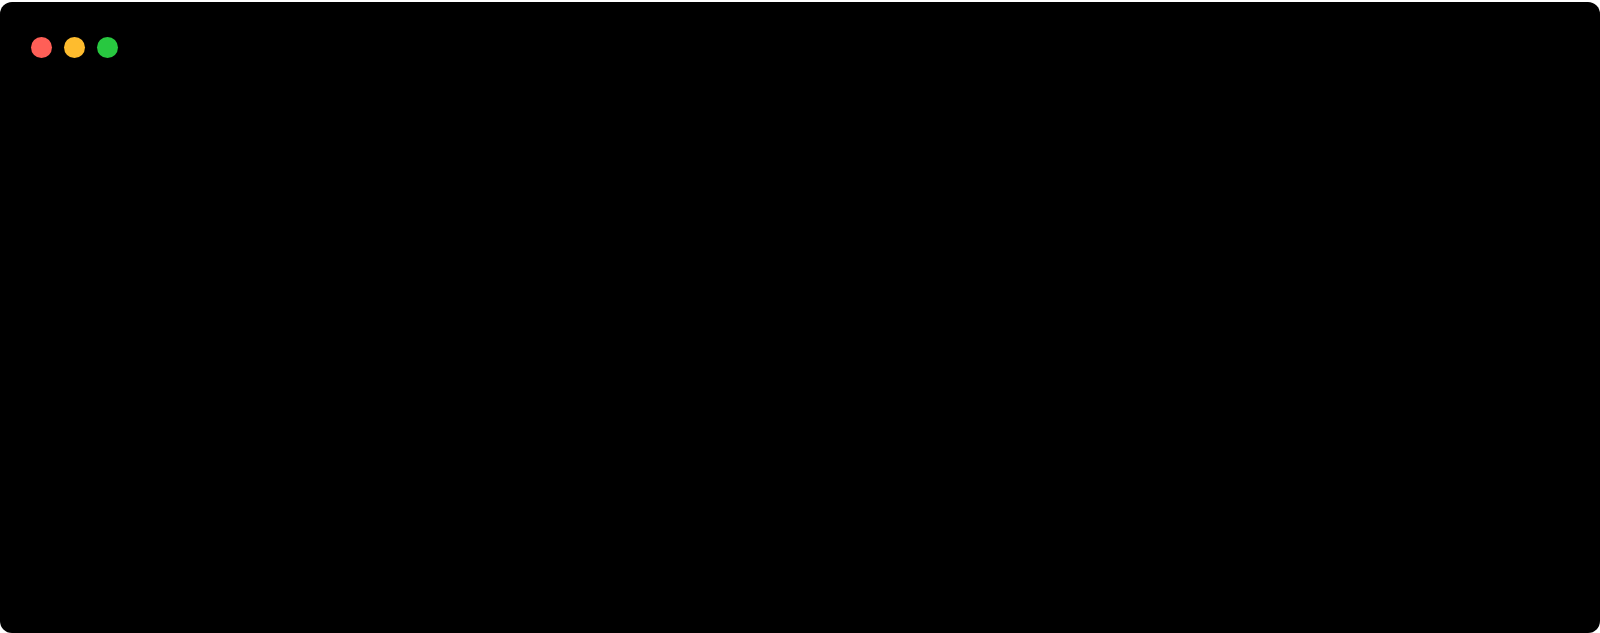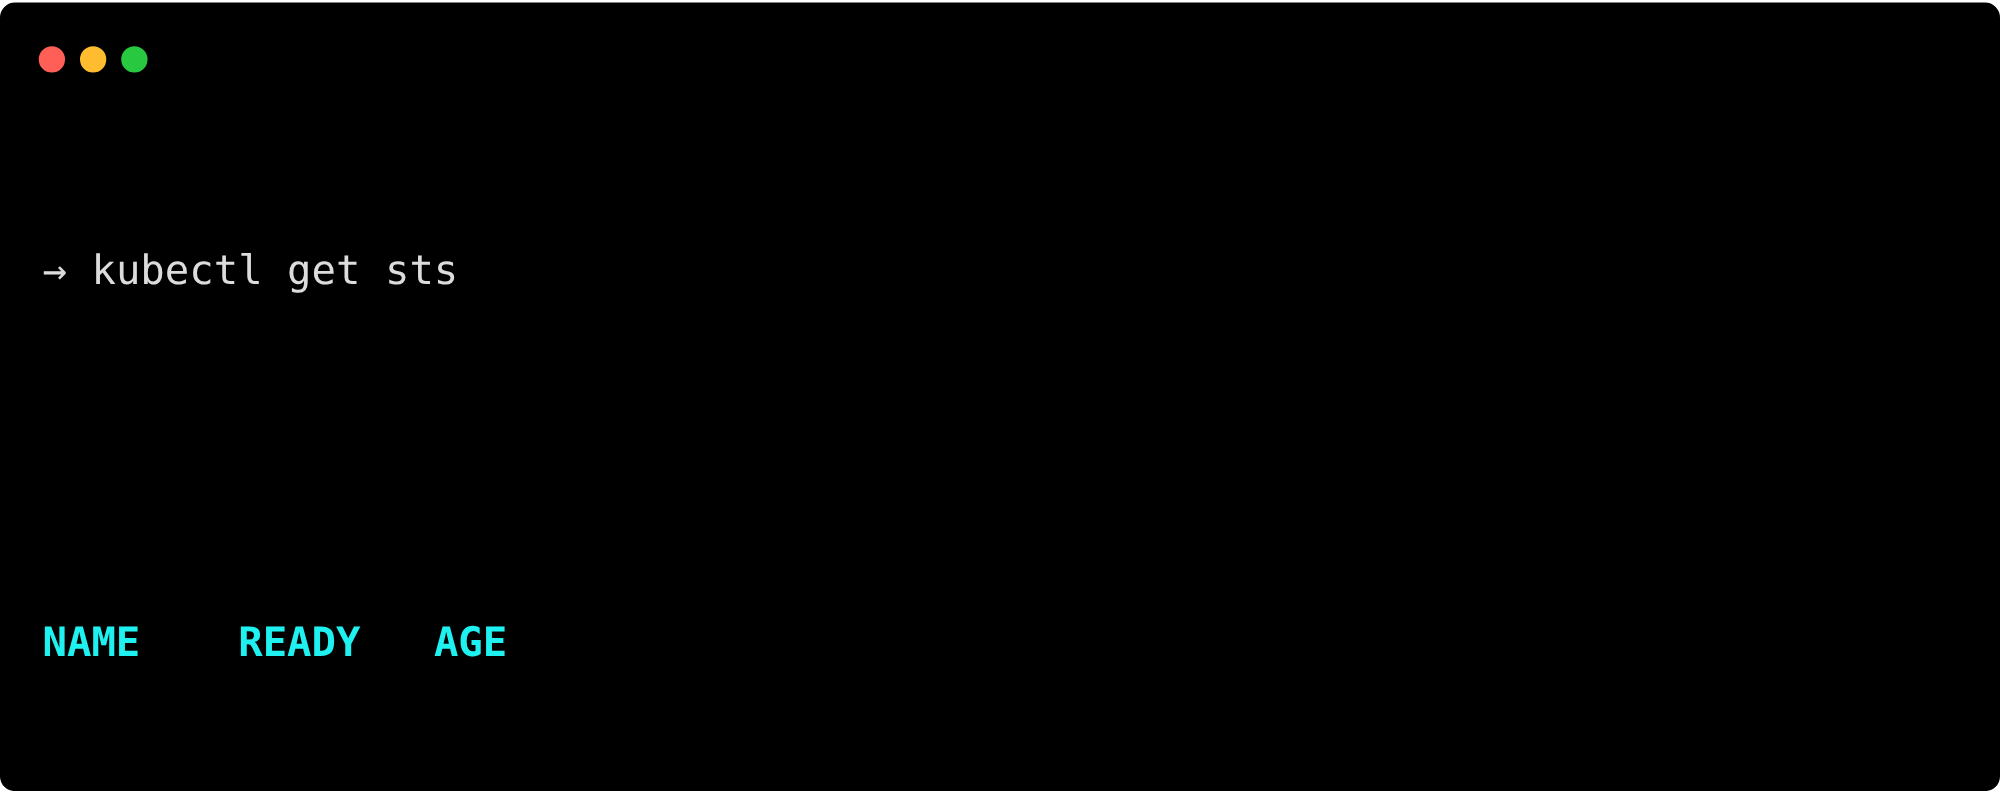--- a/index.html
+++ b/index.html
@@ -51,23 +51,21 @@
 <body>
 
 <div class="window">
   <div class="traffic">
     <div class="dot" style="background:#ff5f57"></div>
     <div class="dot" style="background:#febc2e"></div>
     <div class="dot" style="background:#28c840"></div>
   </div>
 
   <div class="term">
-    <span class="line"><span class="prompt">→</span> <span>kubectl get sts</span></span>
     <span class="line"> </span>
-    <span class="line"><span class="cyan">NAME</span>    <span class="cyan">READY</span>   <span class="cyan">AGE</span></span>
     
     
     
     
     
     
   </div>
 </div>
 
 </body></html>

